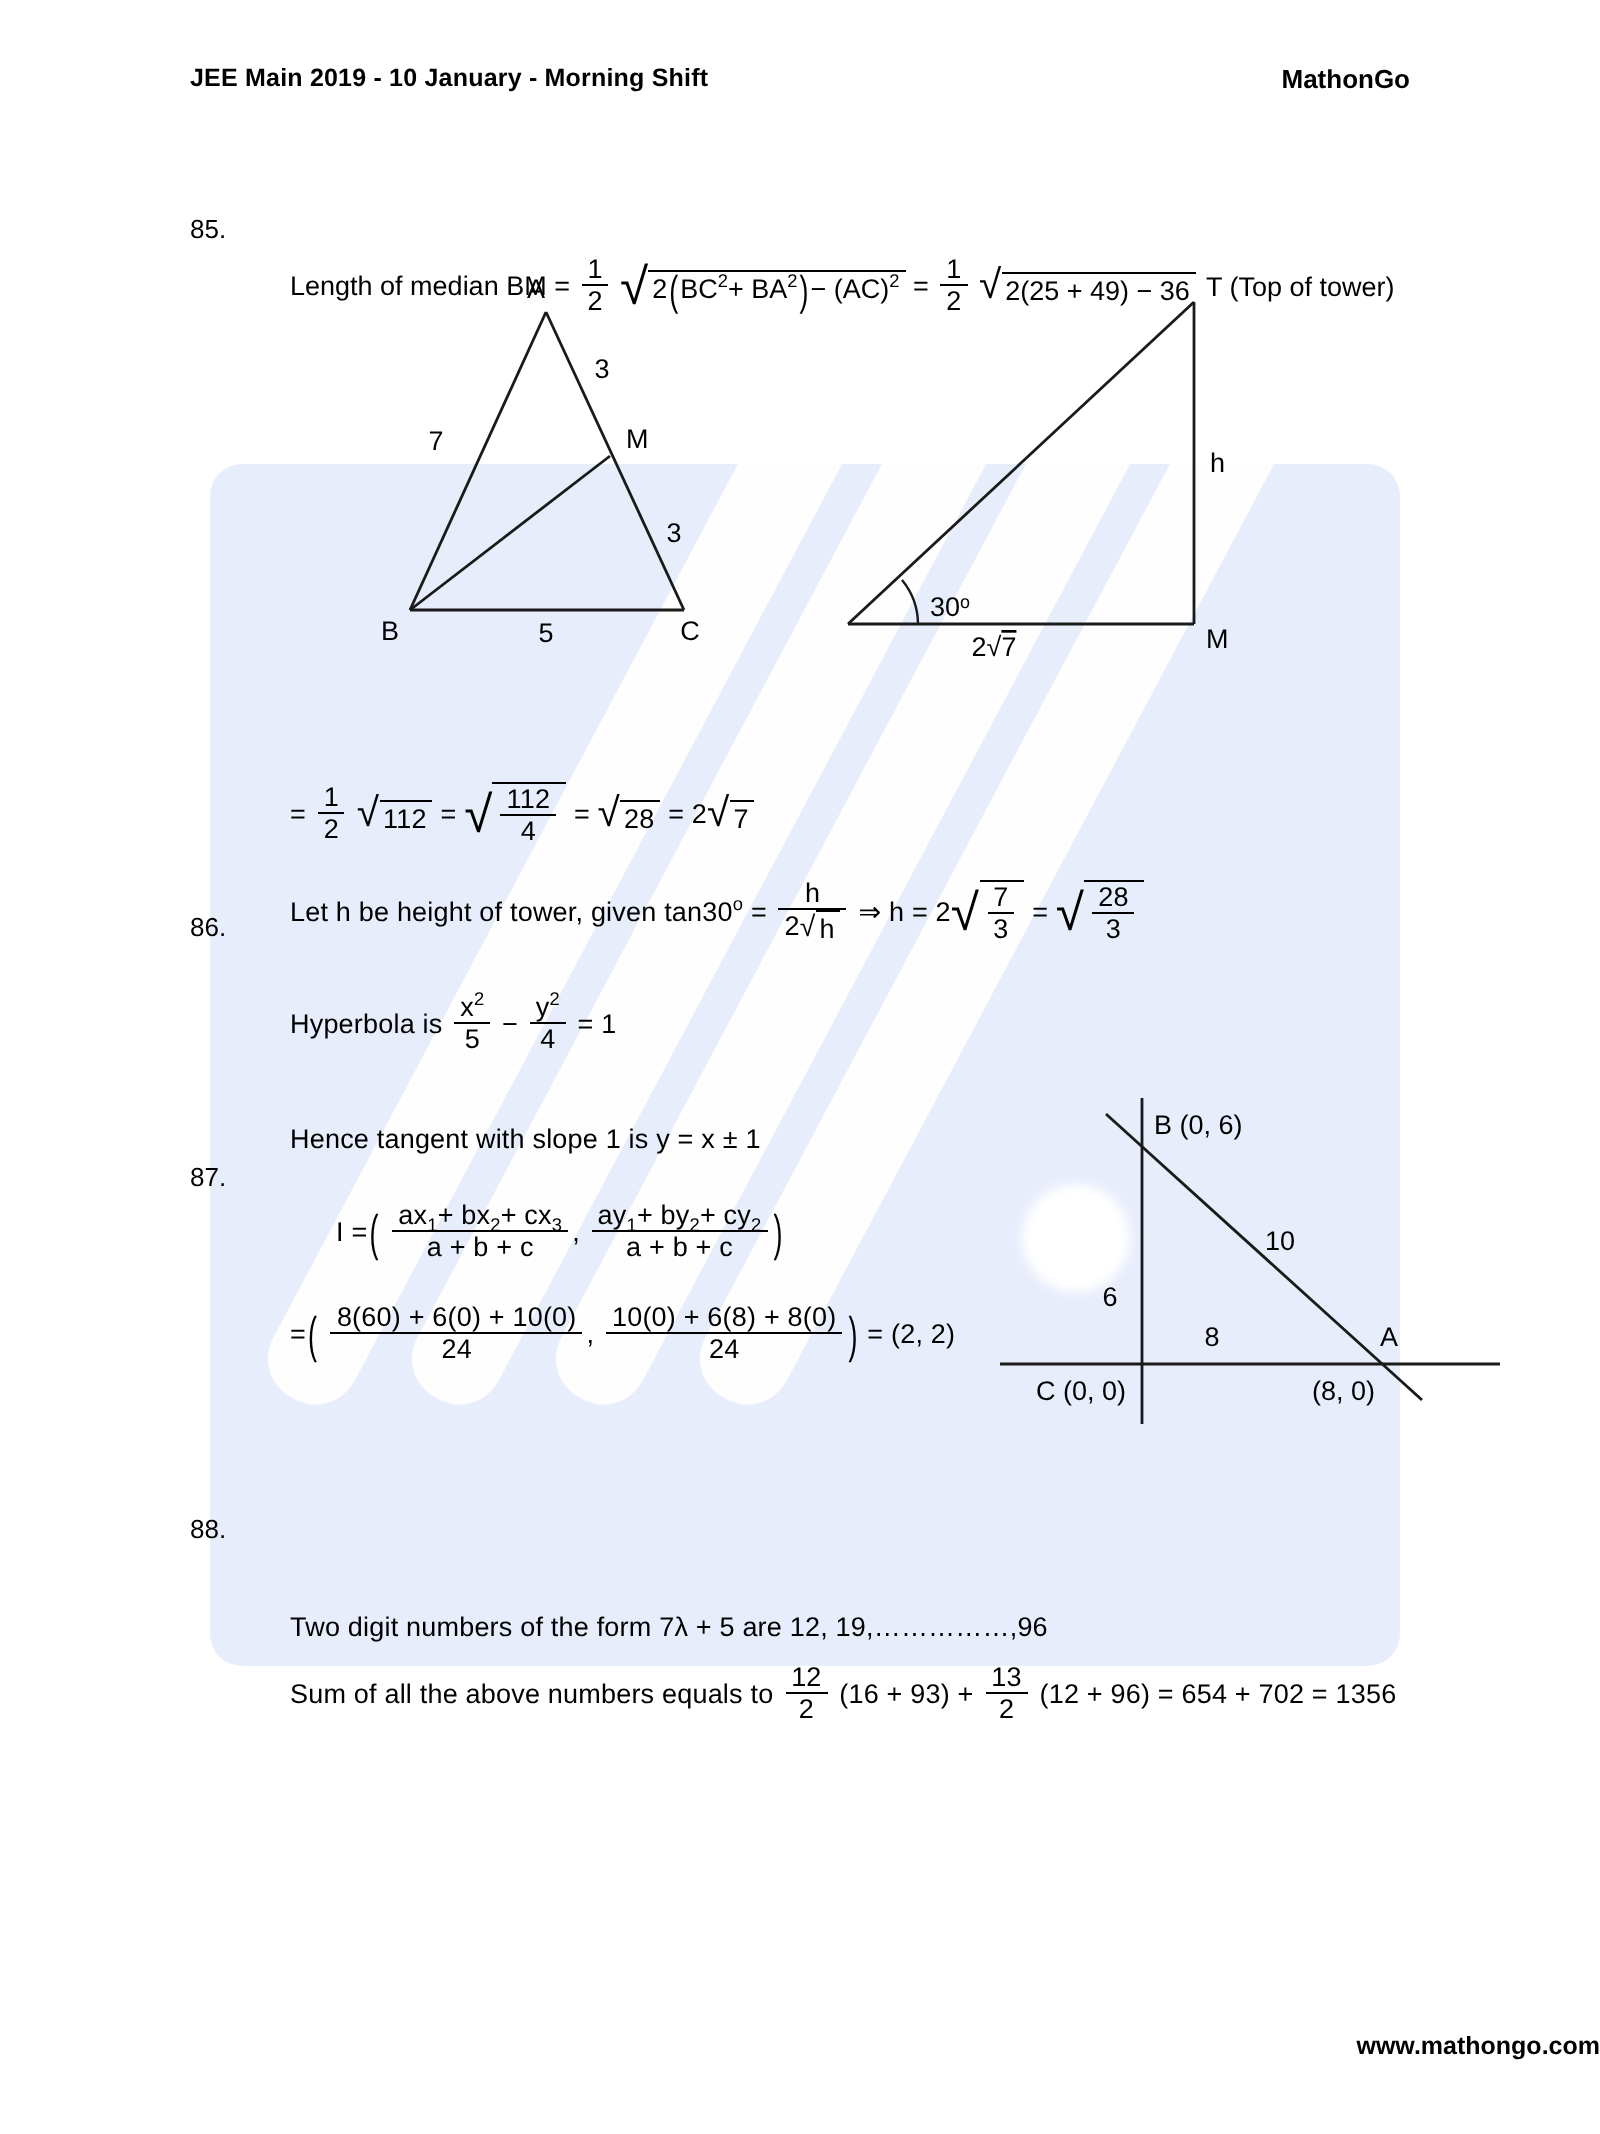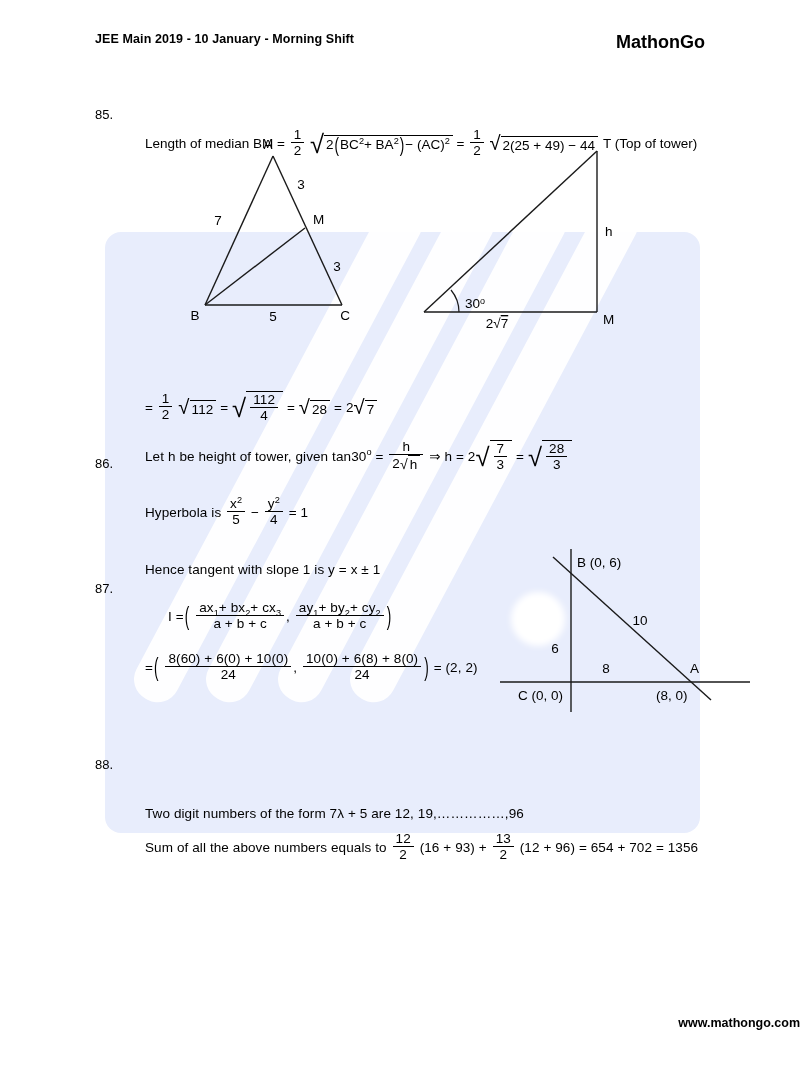--- a/index.html
+++ b/index.html
@@ -9,21 +9,21 @@
     font-family:"Liberation Sans", sans-serif;
     color:#000;
     position:relative;
     overflow:hidden;
   }
   .page{position:relative;width:784px;height:1067px;}
 
   
   .header{position:absolute;top:32px;left:0;width:800px;height:20px;}
   .hdr-left{position:absolute;left:95px;top:0;font-size:12.5px;font-weight:bold;letter-spacing:.1px;}
-  .hdr-right{position:absolute;right:95px;top:0;font-size:18px;font-weight:bold;}
+  .hdr-right{position:absolute;right:95px;top:0;font-size:13px;font-weight:bold;}
 
   
   .wm-panel{
     position:absolute;left:105px;top:232px;width:595px;height:601px;
     background:#e8edfc;border-radius:16px;overflow:hidden;
   }
   .wm-stripe{position:absolute;background:#ffffff;opacity:.92;border-radius:22px;}
   .wm-blob{position:absolute;background:#ffffff;border-radius:50%;filter:blur(3px);}
 
   
@@ -85,21 +85,21 @@
         <span class="sign">√</span><span class="body">
           <span>2</span><span class="pmed">(</span><span>BC</span><sup class="e">2</sup><span>+ BA</span><sup class="e">2</sup><span class="pmed">)</span><span>− (AC)</span><sup class="e">2</sup>
         </span>
       </span>
       <span>=</span>
       <span class="frac">
         <span class="num">1</span>
         <span class="den">2</span>
       </span>
       <span class="rad radmed">
-        <span class="sign">√</span><span class="body">2(25 + 49) − 44</span>
+        <span class="sign">√</span><span class="body">2(25 + 49) − 36</span>
       </span>
     </span>
   </div>
 
   <div class="diagram" style="left:180px;top:135px;">
     <svg width="200" height="200" viewBox="0 0 200 200">
       <g stroke="#1a1a1a" stroke-width="1.4" fill="none">
         <line x1="93" y1="21" x2="25" y2="170"></line>
         <line x1="93" y1="21" x2="162" y2="170"></line>
         <line x1="25" y1="170" x2="162" y2="170"></line>

